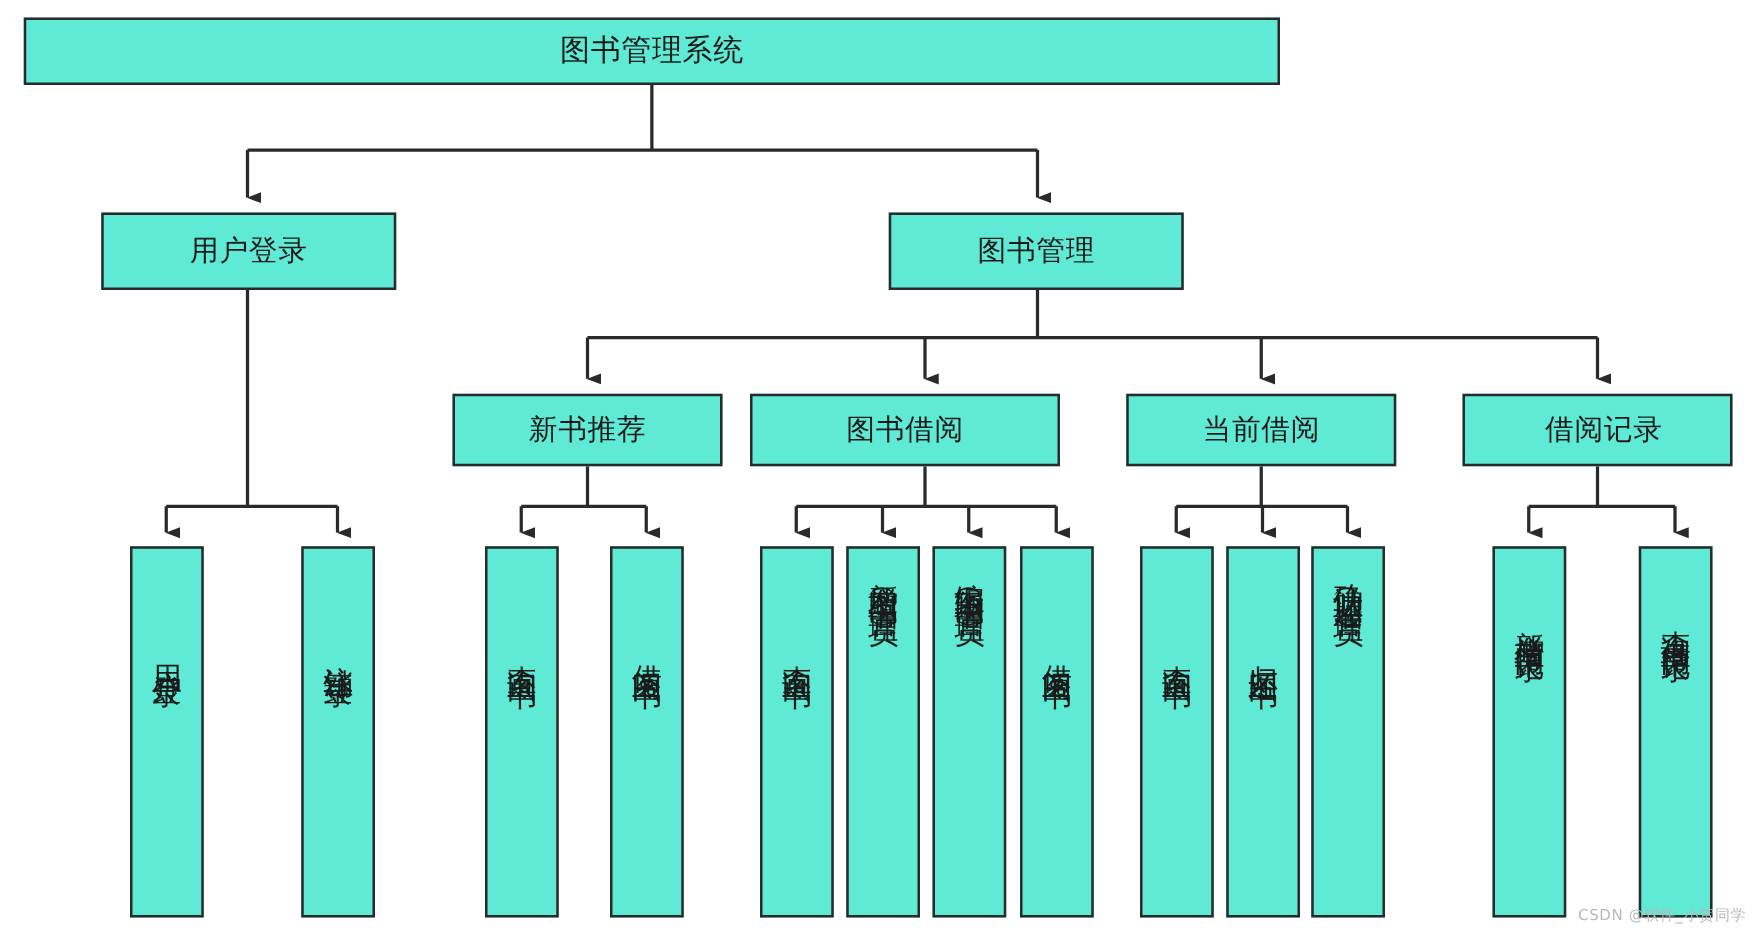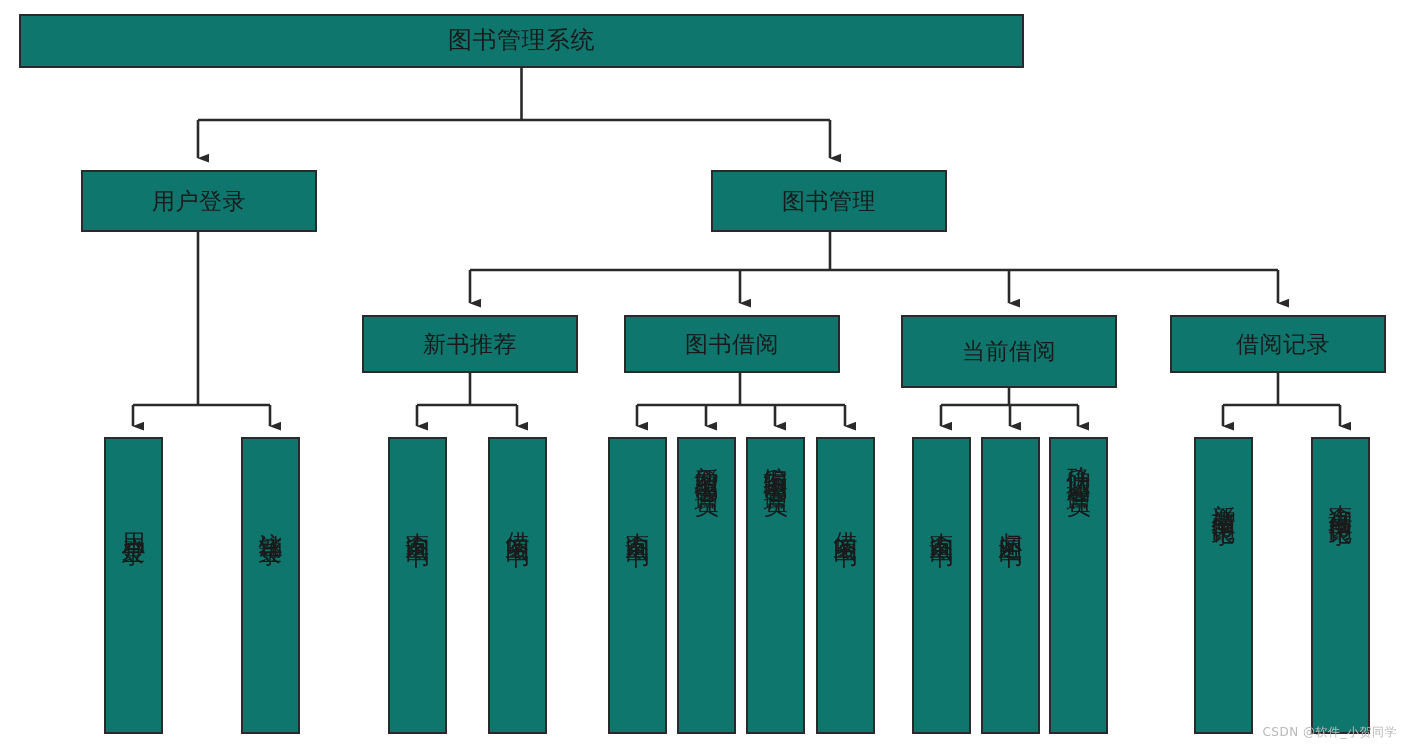--- a/index.html
+++ b/index.html
@@ -22,21 +22,21 @@
   svg.connectors {
     position: absolute;
     left: 0;
     top: 0;
     width: 1405px;
     height: 747px;
   }
   .node {
     position: absolute;
     box-sizing: border-box;
-    background: #0f766e;
+    background: #5eead4;
     border: 2.5px solid #2a2a2a;
     display: flex;
     align-items: center;
     justify-content: center;
     color: #1a1a1a;
   }
   .node-label {
     display: block;
     white-space: pre;
     line-height: 1.08;
@@ -136,24 +136,24 @@
   <div class="node horizontal" style="left:81px; top:170px; width:236px; height:62px;">
     <span class="node-label">用户登录</span>
   </div>
   <div class="node horizontal" style="left:711px; top:170px; width:236px; height:62px;">
     <span class="node-label">图书管理</span>
   </div>
 
   <div class="node horizontal" style="left:362px; top:315px; width:216px; height:58px;">
     <span class="node-label">新书推荐</span>
   </div>
-  <div class="node horizontal" style="left:624px; top:315px; width:216px; height:58px;">
+  <div class="node horizontal" style="left:600px; top:315px; width:248px; height:58px;">
     <span class="node-label">图书借阅</span>
   </div>
-  <div class="node horizontal" style="left:901px; top:315px; width:216px; height:73px;">
+  <div class="node horizontal" style="left:901px; top:315px; width:216px; height:58px;">
     <span class="node-label">当前借阅</span>
   </div>
   <div class="node horizontal" style="left:1170px; top:315px; width:216px; height:58px;padding-left:10px;">
     <span class="node-label">借阅记录</span>
   </div>
 
   <div class="node vertical" style="left:104px; top:437px; width:59px; height:297px; padding-top:74px;">
     <span class="node-label">用户登录</span>
   </div>
   <div class="node vertical" style="left:241px; top:437px; width:59px; height:297px; padding-top:74px;">

